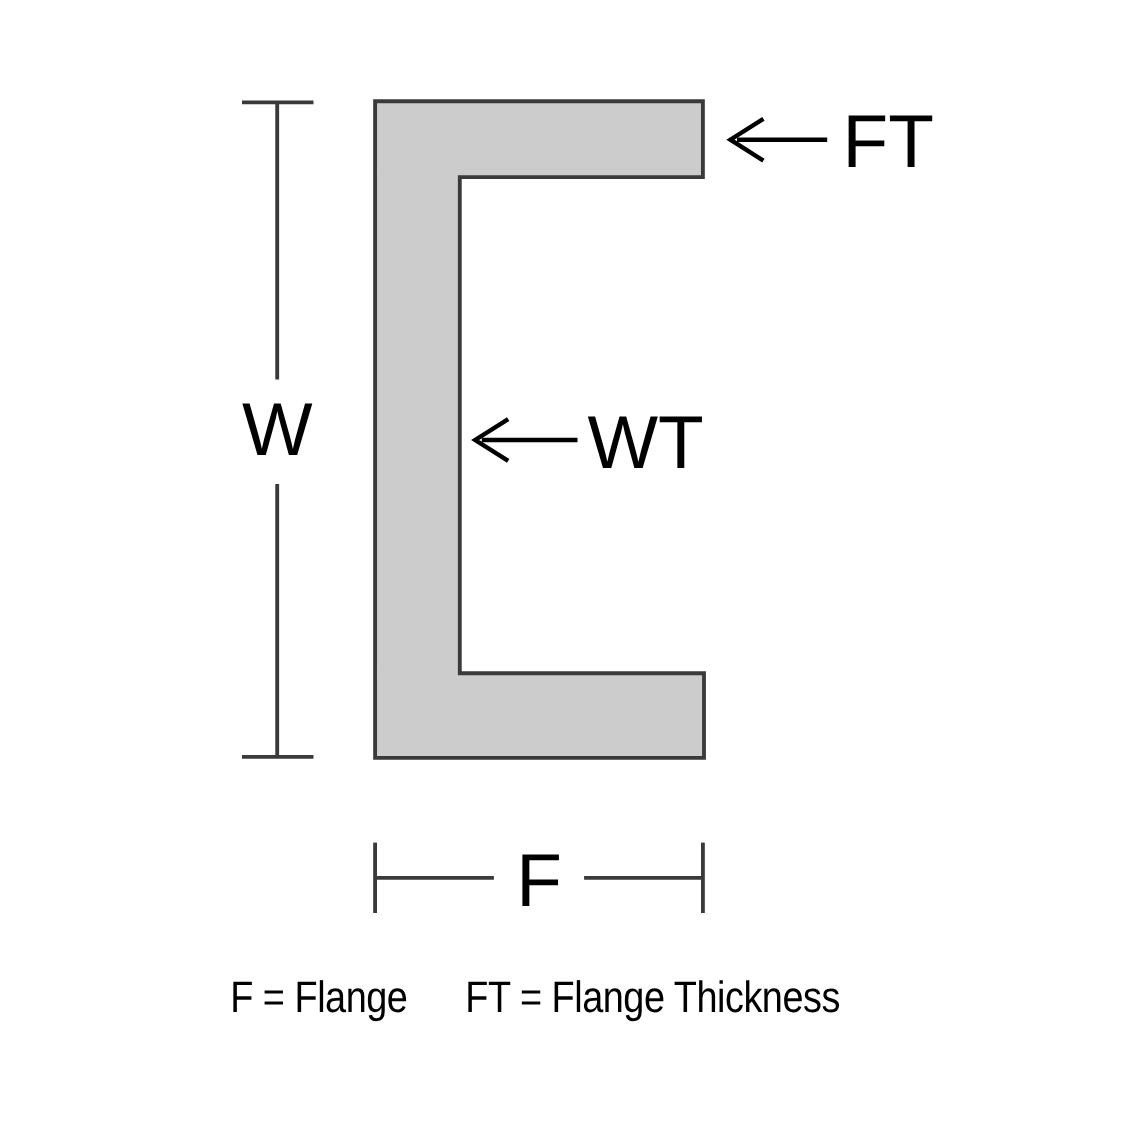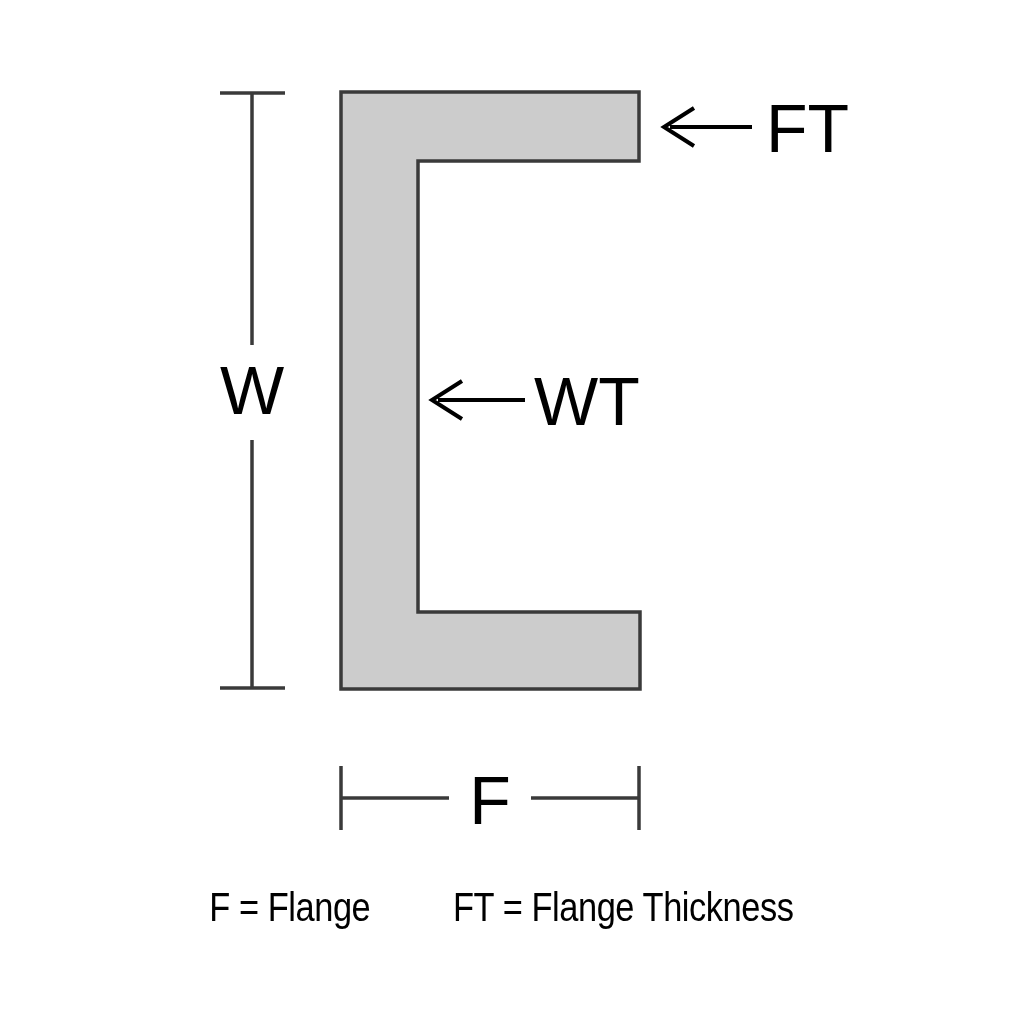--- a/index.html
+++ b/index.html
@@ -57,21 +57,21 @@
   .legend-row {
     height: 55px;
     margin-top: 20px;
   }
   .legend-cell-left {
     text-align: right;
     padding-right: 22px;
     white-space: nowrap;
   }
   .legend-cell-right {
-    text-align: right;
+    text-align: center;
     white-space: nowrap;
   }
   .legend-text {
     font-family: "Liberation Sans", sans-serif;
     font-size: 40px;
     font-weight: 400;
     letter-spacing: -0.5px;
     color: #000000;
     transform: scaleX(0.86);
     transform-origin: center;

